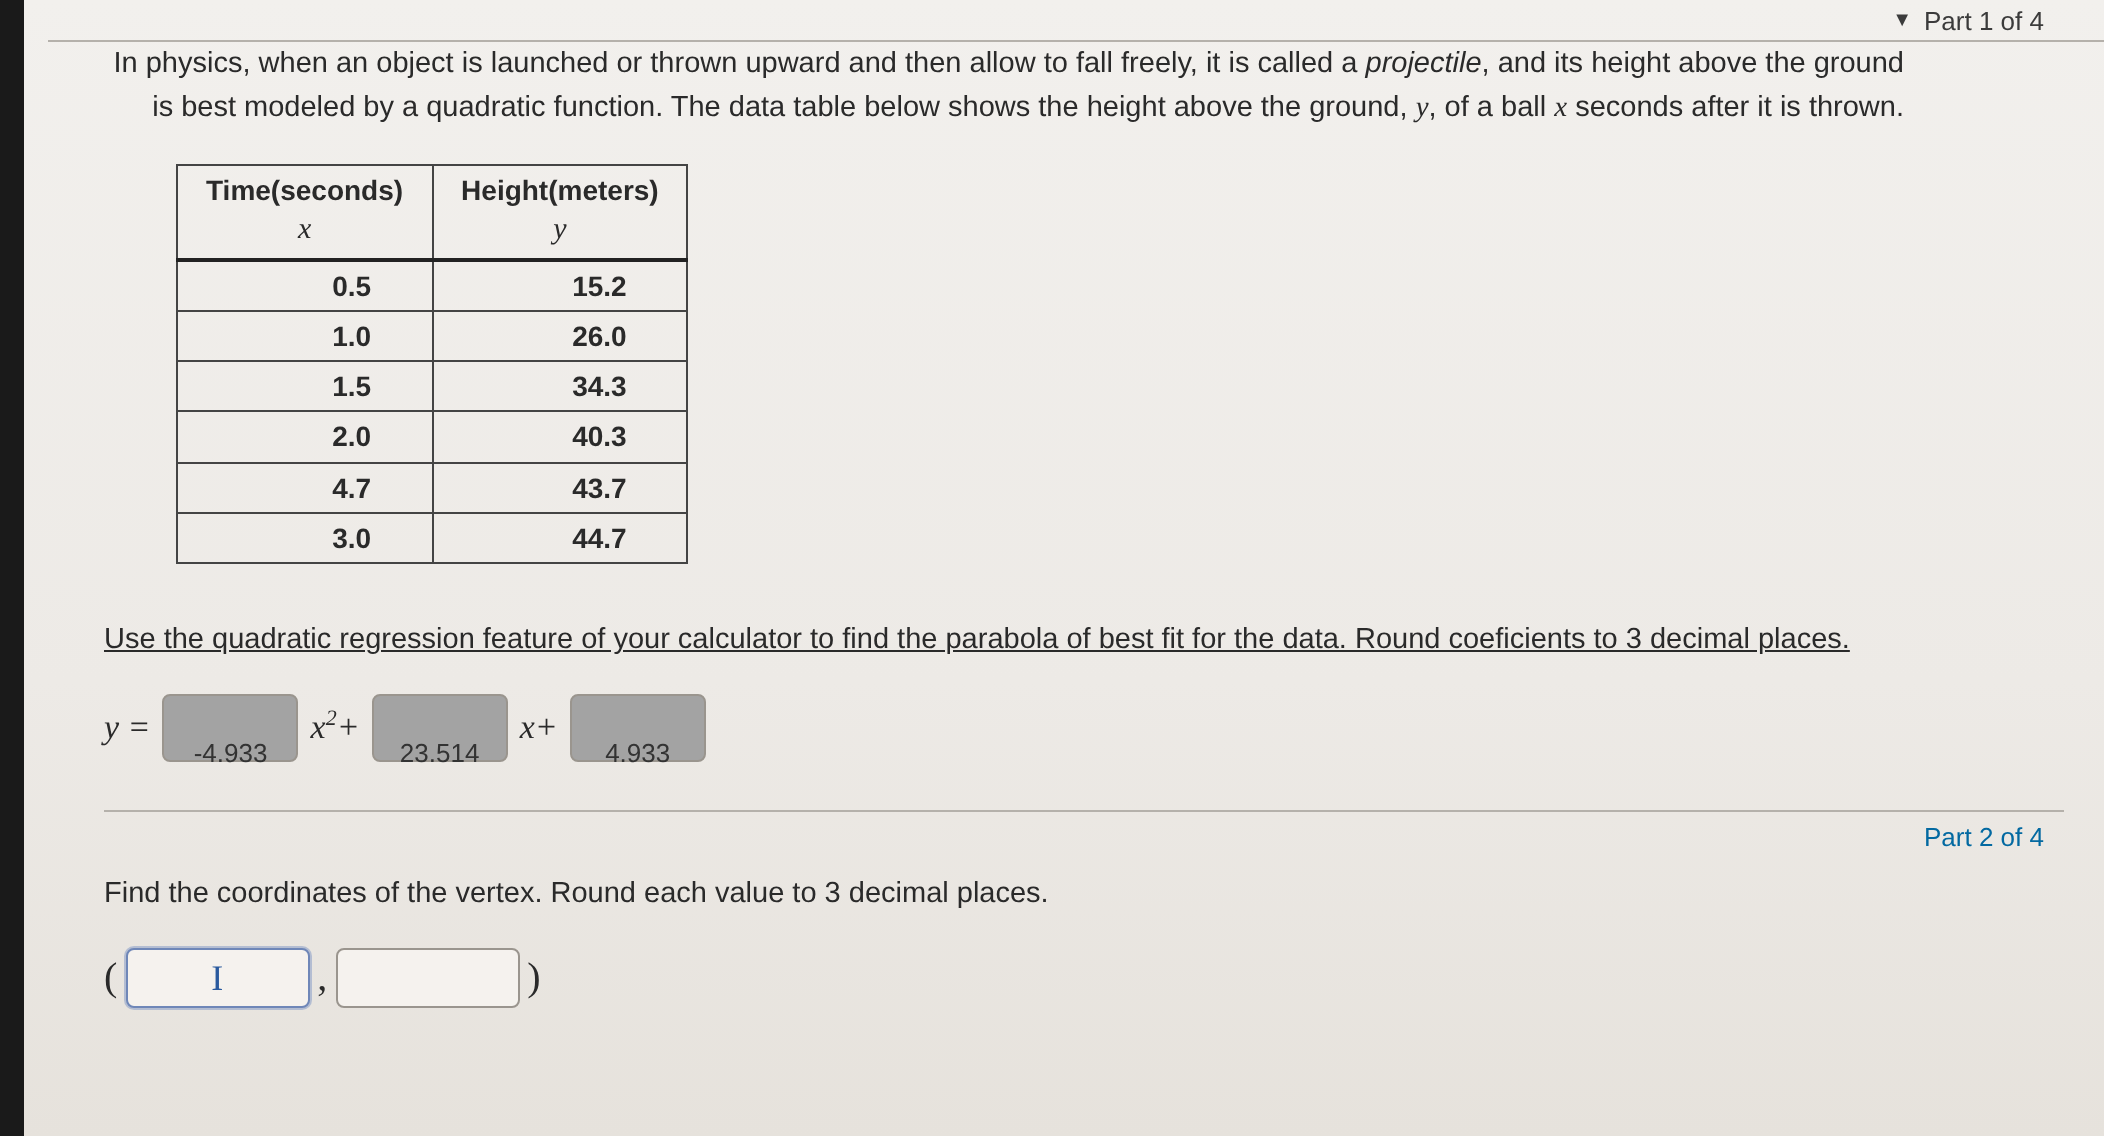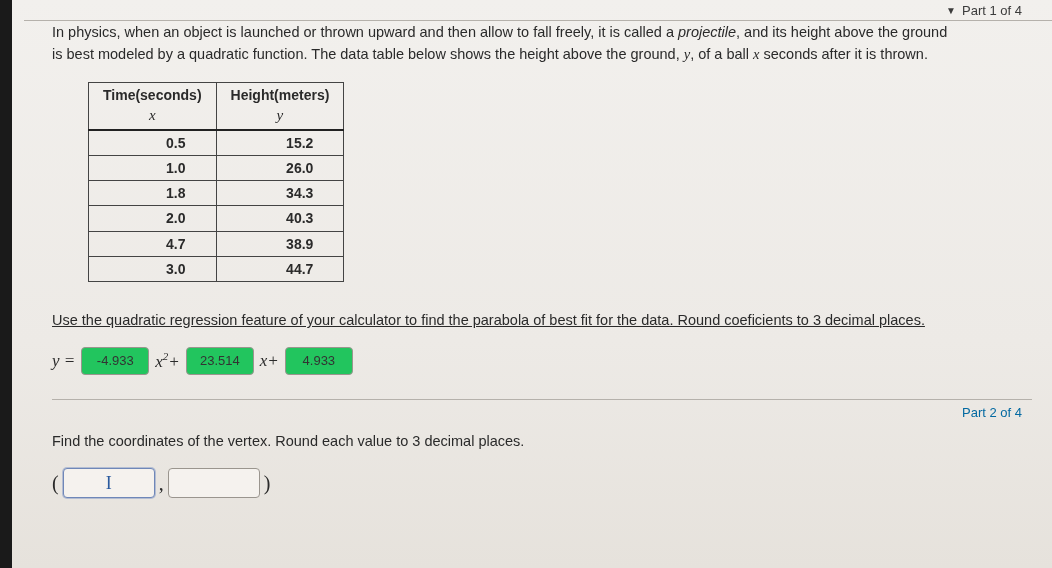--- a/index.html
+++ b/index.html
@@ -30,20 +30,21 @@
     color: #3b3b3b;
     display: flex;
     align-items: center;
     gap: 6px;
   }
   .part-indicator .tri { font-size: 10px; }
   .problem-text {
     margin-top: 14px;
     max-width: 900px;
     line-height: 1.5;
+    text-align: right;
   }
   .italic { font-style: italic; }
   .mathvar { font-family: "Times New Roman", serif; font-style: italic; }
   table.data {
     border-collapse: collapse;
     margin: 16px 0 0 36px;
     font-size: 14px;
   }
   table.data th, table.data td {
     border: 1px solid #444;
@@ -81,26 +82,26 @@
     font-size: 17px;
   }
   .equation-row .label { font-style: italic; }
   .ans-box {
     display: inline-block;
     min-width: 68px;
     height: 28px;
     line-height: 26px;
     border: 1px solid #9a958e;
     border-radius: 4px;
-    background: #22c55e;
+    background: #a3a3a3;
     text-align: center;
     font-family: Verdana, sans-serif;
     font-size: 13px;
     color: #333;
-    padding: 0 6px;
+    padding: 16px 6px;
   }
   .sup { vertical-align: super; font-size: 11px; }
   .part2-header {
     position: relative;
     margin-top: 24px;
     border-top: 1px solid #b5b1ab;
     text-align: right;
     padding: 4px 10px 0 0;
     font-size: 13px;
     color: #0369a1;
@@ -164,30 +165,30 @@
   <tbody>
     <tr>
         <td class="num-left">0.5</td>
         <td class="num-right">15.2</td>
       </tr>
     <tr>
         <td class="num-left">1.0</td>
         <td class="num-right">26.0</td>
       </tr>
     <tr>
-        <td class="num-left">1.8</td>
+        <td class="num-left">1.5</td>
         <td class="num-right">34.3</td>
       </tr>
     <tr>
         <td class="num-left">2.0</td>
         <td class="num-right">40.3</td>
       </tr>
     <tr>
         <td class="num-left">4.7</td>
-        <td class="num-right">38.9</td>
+        <td class="num-right">43.7</td>
       </tr>
     <tr>
         <td class="num-left">3.0</td>
         <td class="num-right">44.7</td>
       </tr>
   </tbody>
 </table>
 
 <p class="instruction">Use the quadratic regression feature of your calculator to find the parabola of best fit for the data. Round coeficients to 3 decimal places.</p>
 

